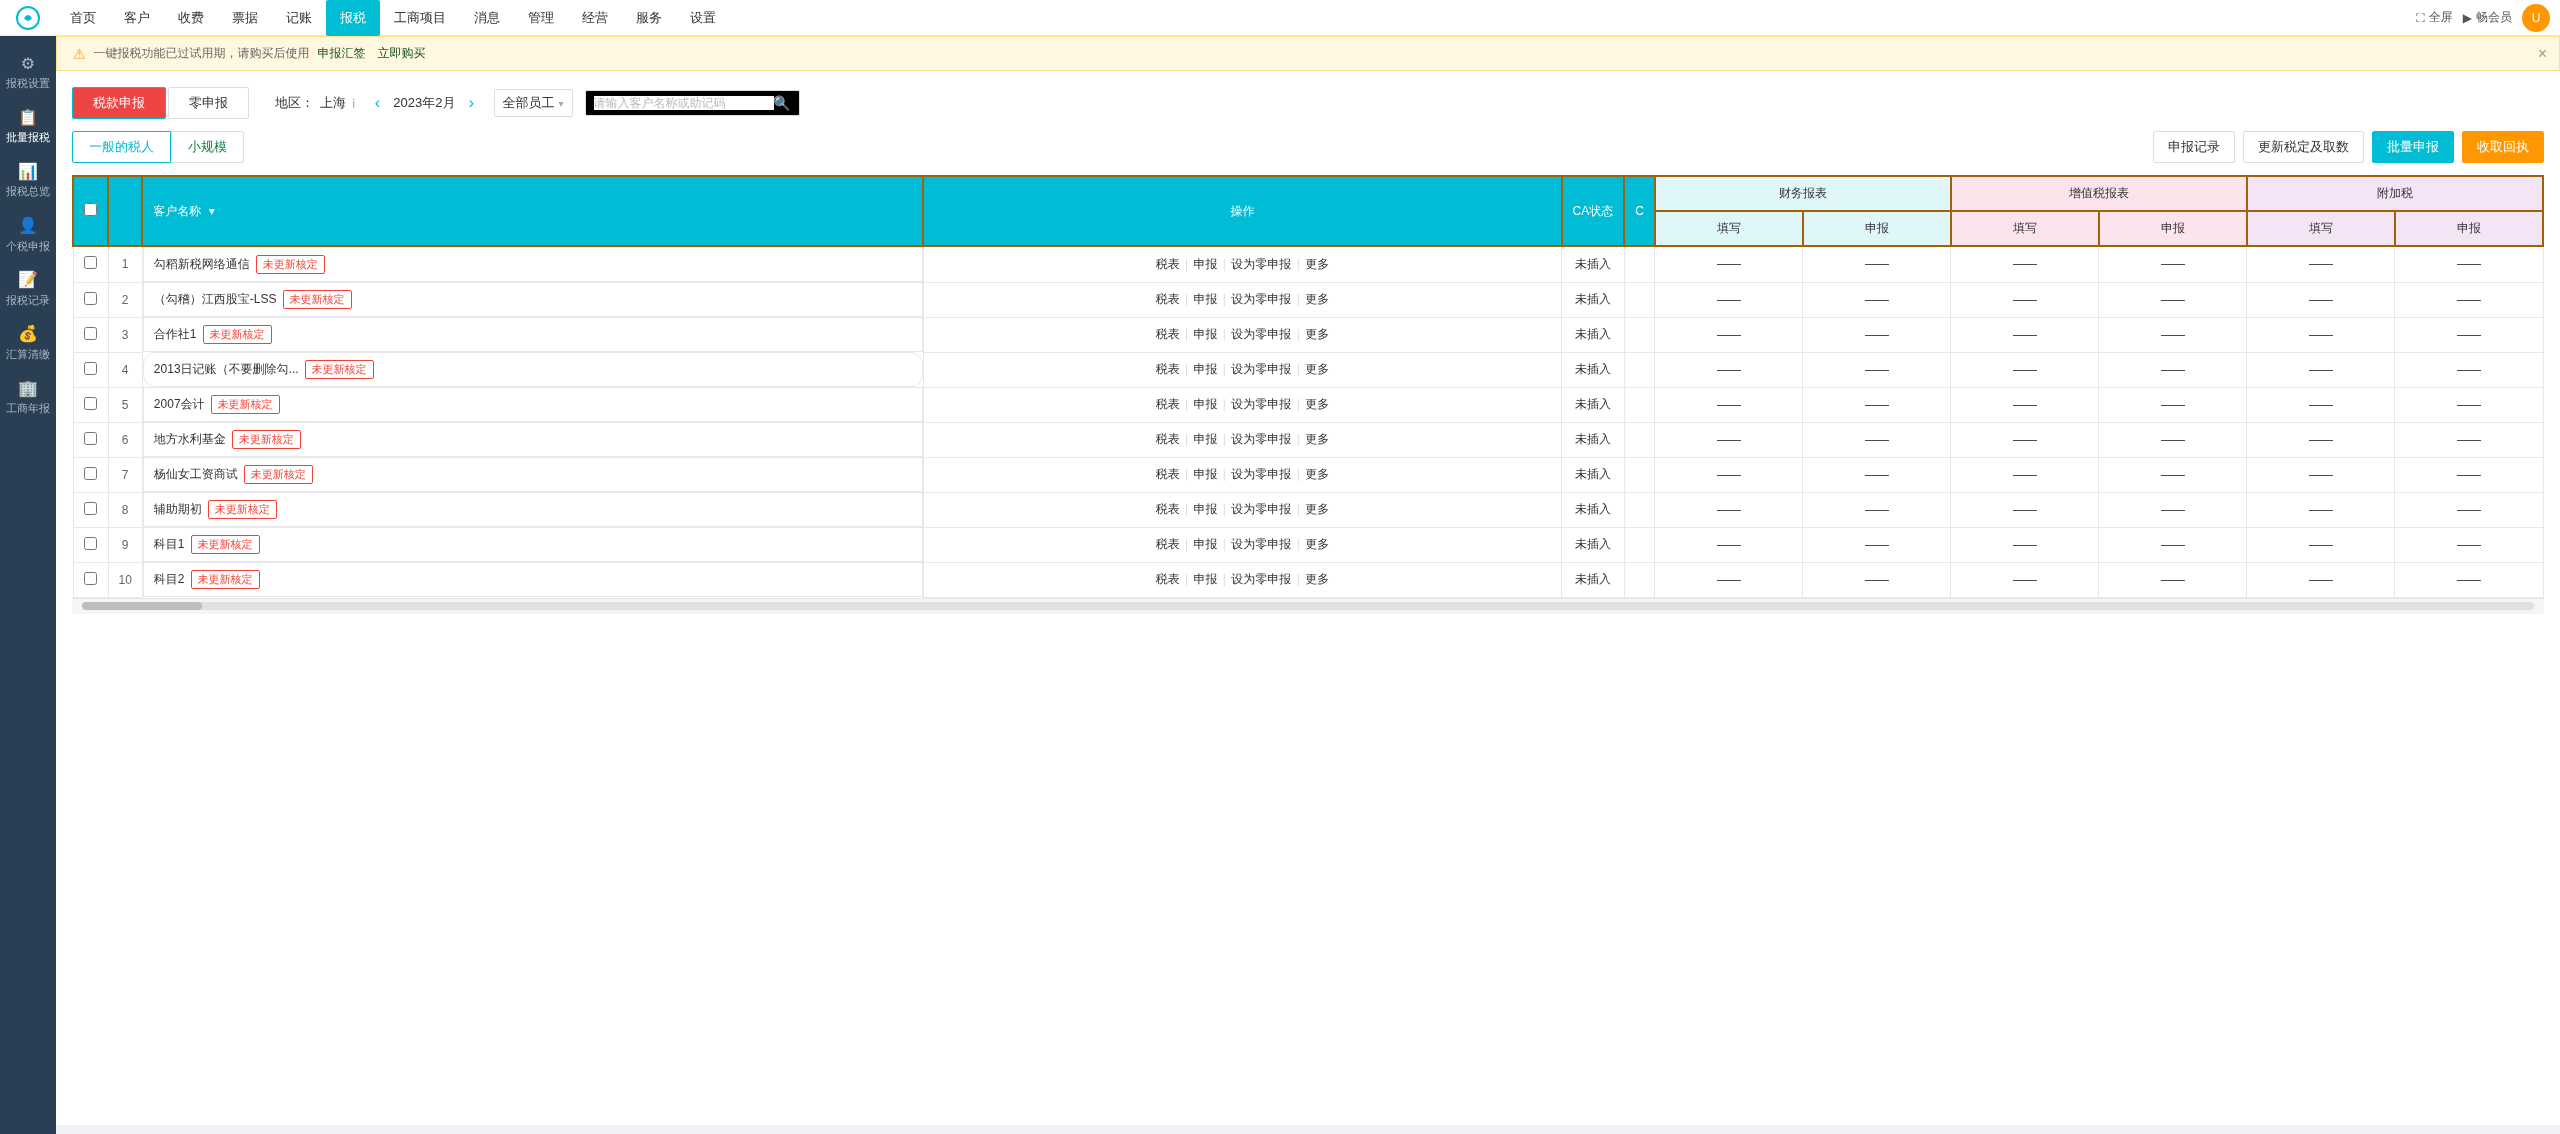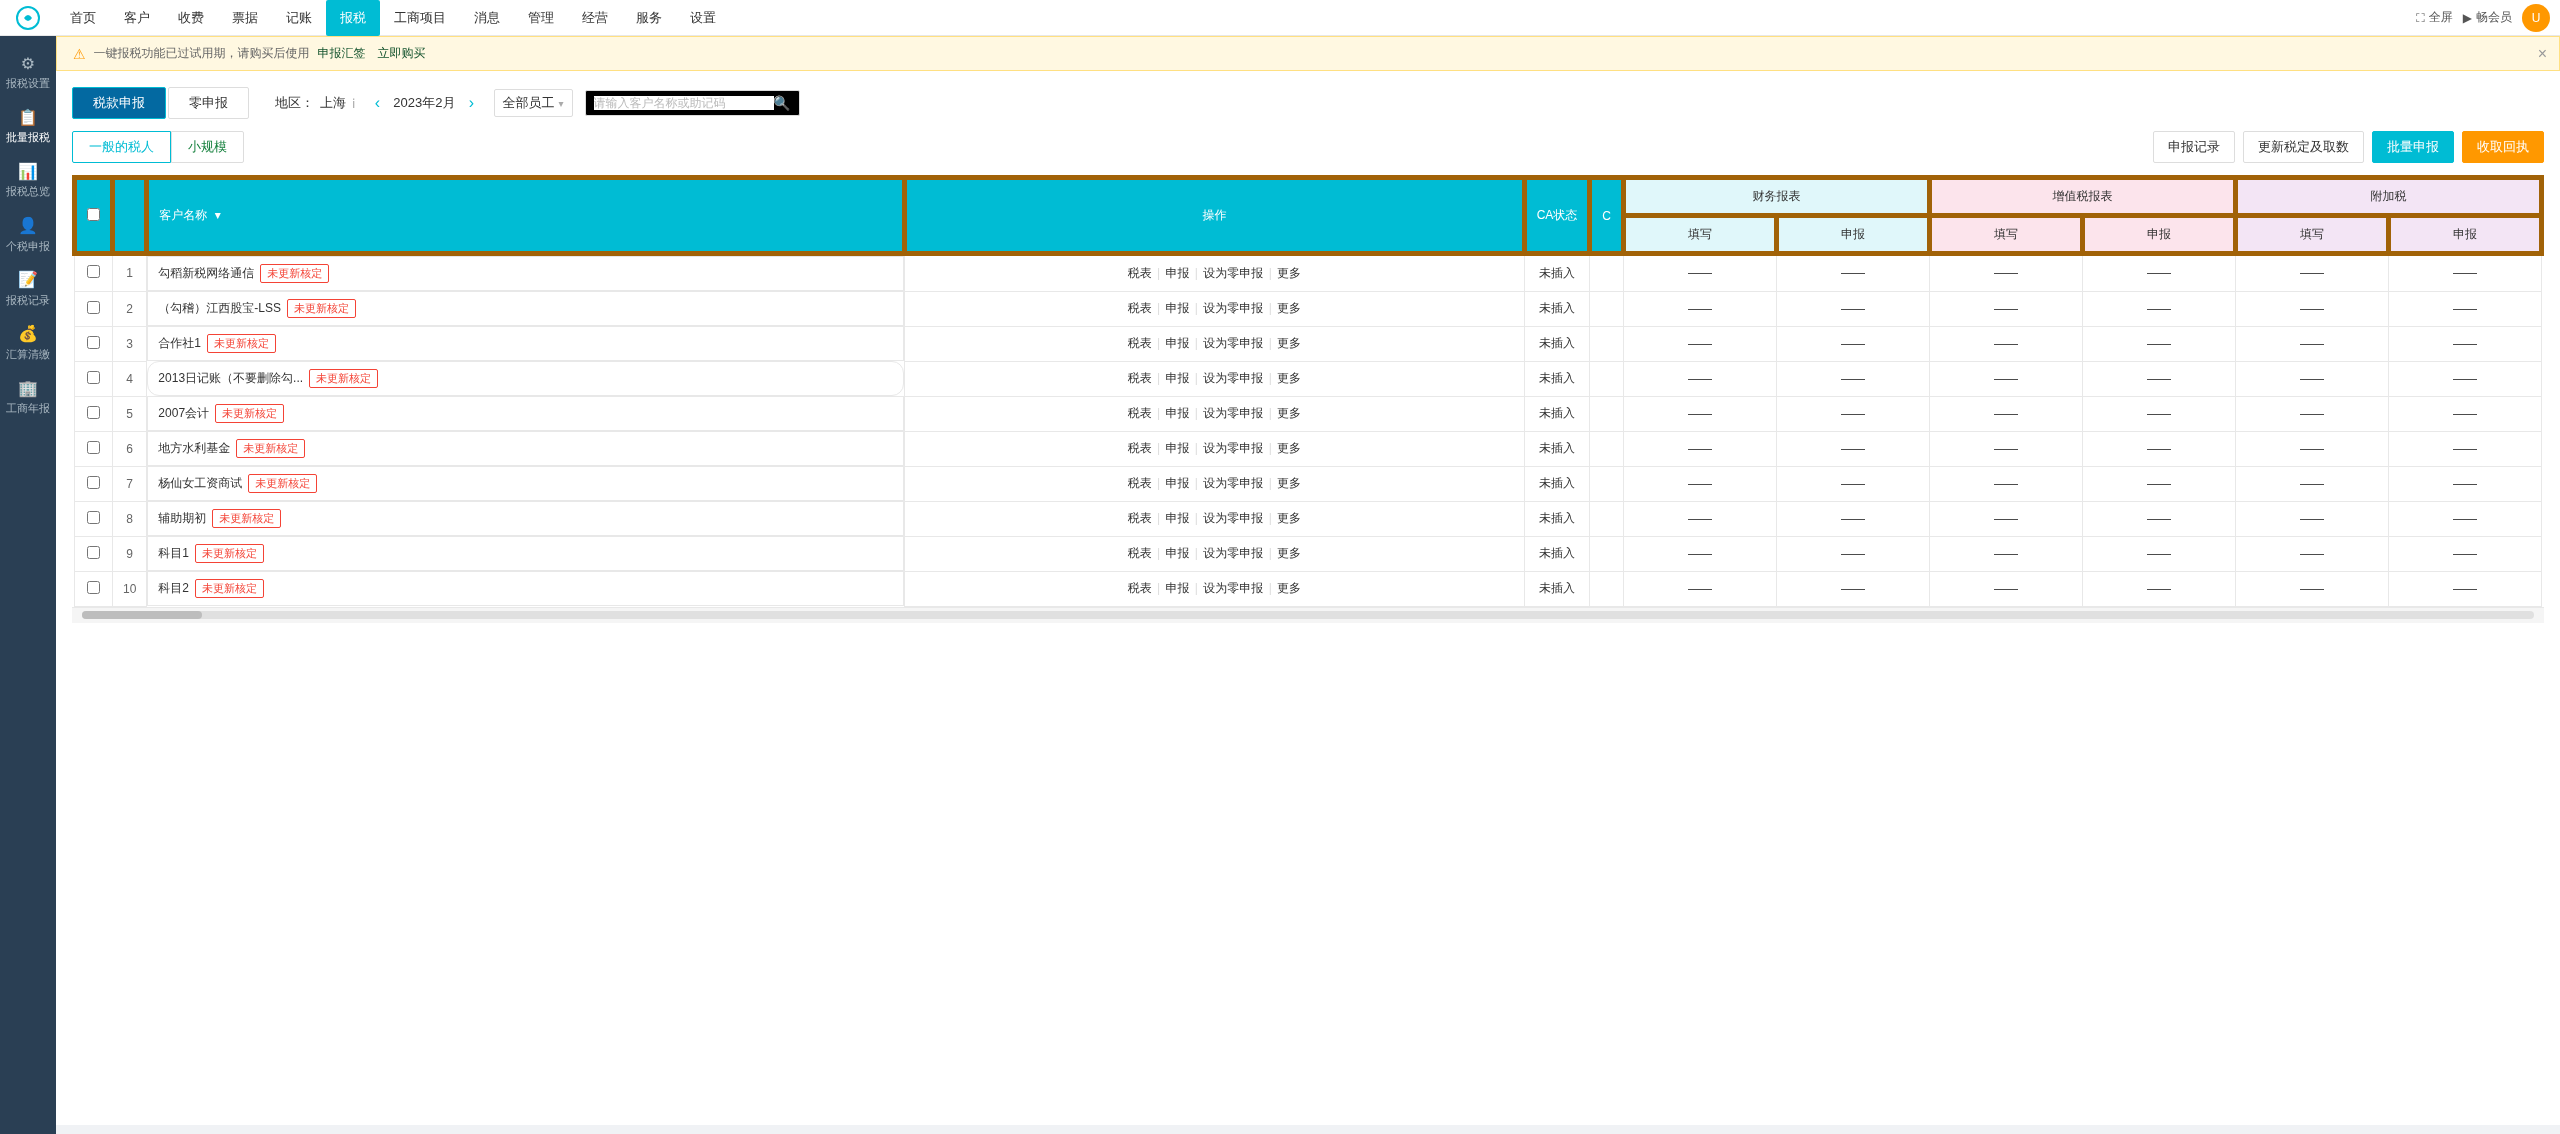--- a/index.html
+++ b/index.html
@@ -34,21 +34,21 @@
     .banner .banner-icon { color: #ff9800; font-size: 14px; }
     .banner a { color: #14532d; text-decoration: none; }
     .banner .close-btn { position: absolute; right: 12px; top: 50%; transform: translateY(-50%); cursor: pointer; color: #999; font-size: 16px; }
 
     
     .panel { background: #fff; margin: 0; padding: 16px; min-height: calc(100vh - 80px); }
 
     
     .tab-row { display: flex; gap: 2px; margin-bottom: 12px; align-items: center; }
     .tab-btn { padding: 6px 20px; border: 1px solid #ddd; border-radius: 2px; cursor: pointer; font-size: 13px; background: #fff; color: #333; }
-    .tab-btn.active { background: #0369a1; color: #fff; border-color: #00bcd4; }
+    .tab-btn.active { background: #ef4444; color: #fff; border-color: #00bcd4; }
     .toolbar-region { display: flex; align-items: center; gap: 6px; font-size: 13px; color: #333; }
     .info-icon { color: #aaa; cursor: pointer; font-size: 13px; }
     .date-nav { display: flex; align-items: center; gap: 6px; font-size: 13px; color: #333; }
     .date-nav .arrow { cursor: pointer; color: #00bcd4; font-size: 16px; width: 20px; height: 20px; display: flex; align-items: center; justify-content: center; }
     .staff-selector { display: flex; align-items: center; gap: 4px; border: 1px solid #ddd; border-radius: 2px; padding: 4px 8px; cursor: pointer; font-size: 13px; color: #333; background: #fff; }
     .search-box { display: flex; align-items: center; border: 1px solid #ddd; border-radius: 2px; padding: 4px 8px; background: #000000; margin-left: auto; }
     .search-box input { border: none; outline: none; font-size: 12px; width: 180px; color: #333; }
     .search-box input::placeholder { color: #bbb; }
     .search-icon { color: #aaa; cursor: pointer; font-size: 14px; }
 
@@ -59,21 +59,21 @@
     .sub-tab:first-child { border-radius: 2px 0 0 2px; }
     .sub-tab:last-child { border-radius: 0 2px 2px 0; }
     .sub-tab.active { background: #fff; color: #00bcd4; border-color: #00bcd4; z-index: 1; }
     .action-bar-right { display: flex; gap: 8px; margin-left: auto; }
     .action-btn { padding: 6px 14px; border: 1px solid #ddd; border-radius: 2px; cursor: pointer; font-size: 13px; background: #fff; color: #333; white-space: nowrap; }
     .action-btn.primary { background: #00bcd4; color: #fff; border-color: #00bcd4; }
     .action-btn.secondary { background: #ff9800; color: #fff; border-color: #ff9800; }
 
     
     .data-table { width: 100%; border-collapse: collapse; font-size: 12px; }
-    .data-table th { background: #00bcd4; color: #fff; padding: 8px 10px; text-align: center; border: 5px solid #a16207; font-weight: normal; white-space: nowrap; }
+    .data-table th { background: #00bcd4; color: #fff; padding: 8px 10px; text-align: center; border: 2px solid #a16207; font-weight: normal; white-space: nowrap; }
     .data-table th.left { text-align: left; }
     .data-table td { padding: 7px 10px; border: 1px solid #e8e8e8; color: #333; text-align: center; white-space: nowrap; }
     .data-table td.left { text-align: left; }
     .data-table .checkbox-col { width: 30px; }
 
     
     .status-tag { display: inline-block; padding: 1px 6px; border-radius: 2px; font-size: 11px; border: 1px solid; }
     .status-tag.unconfirmed { color: #f44336; border-color: #f44336; background: #fff; }
 
     

